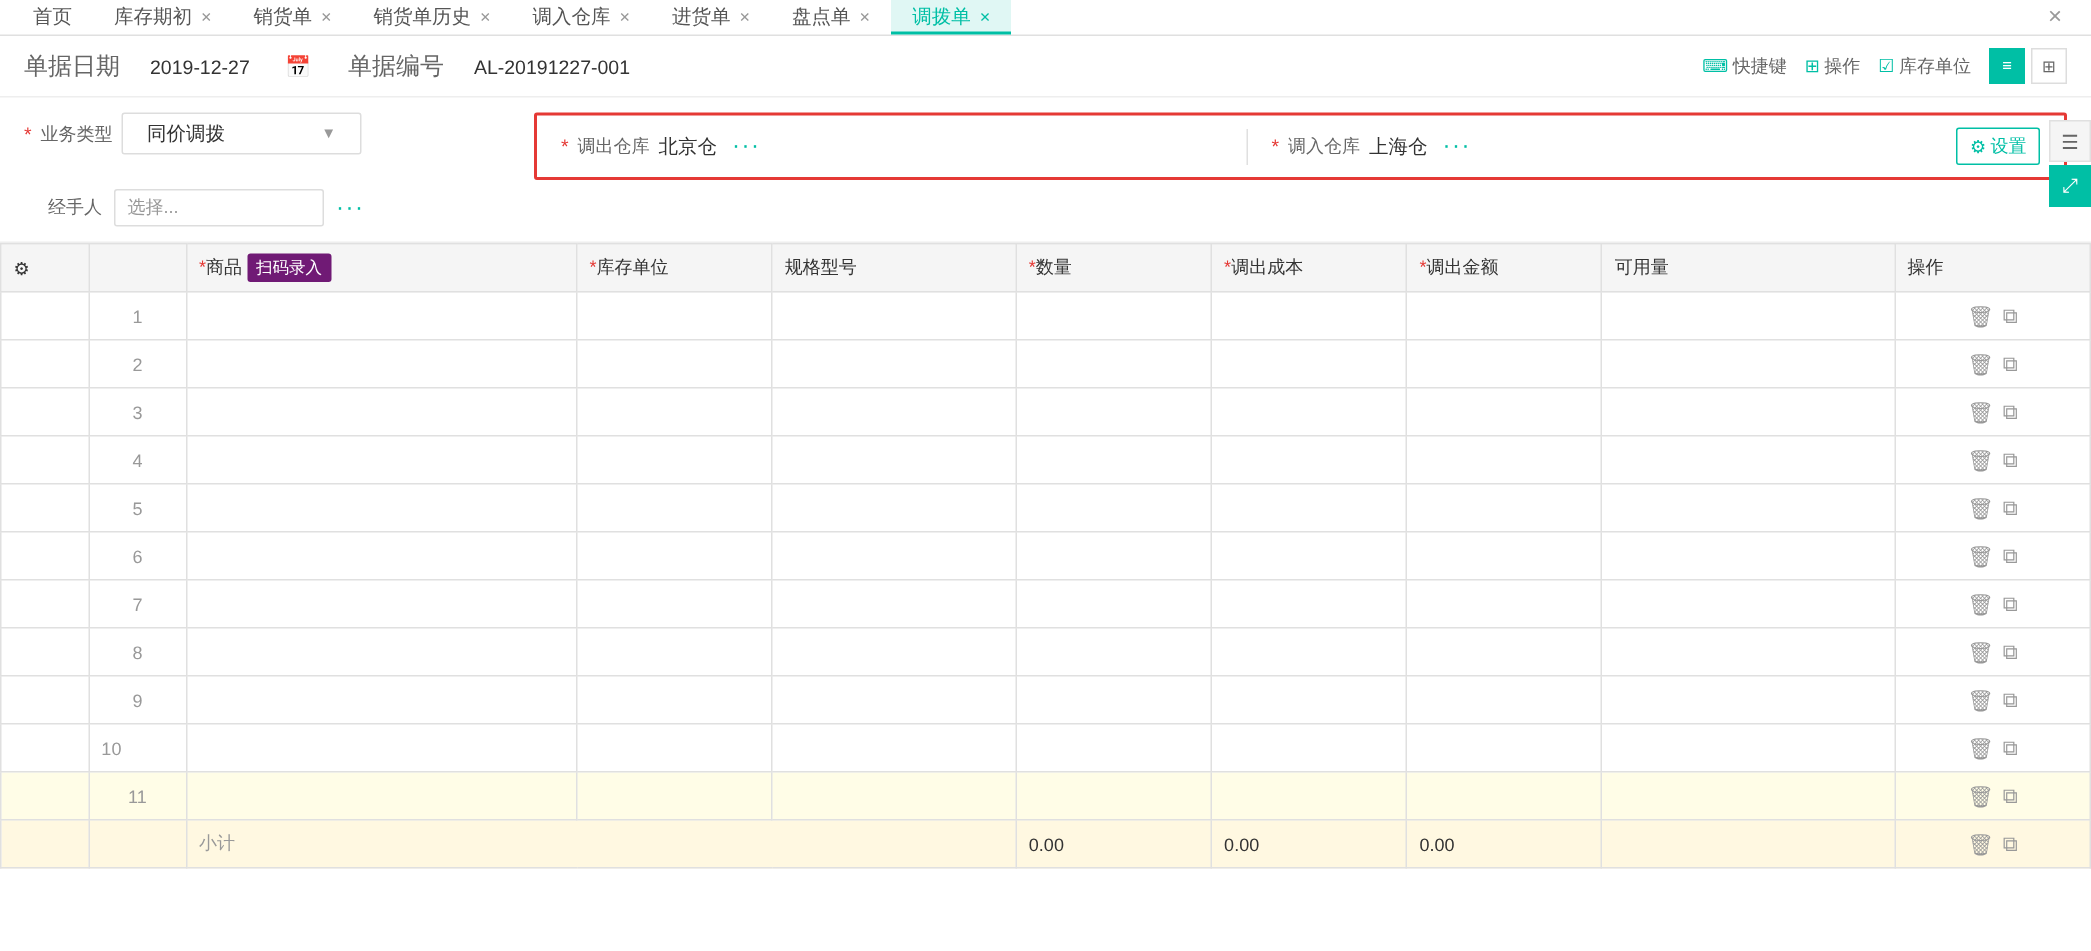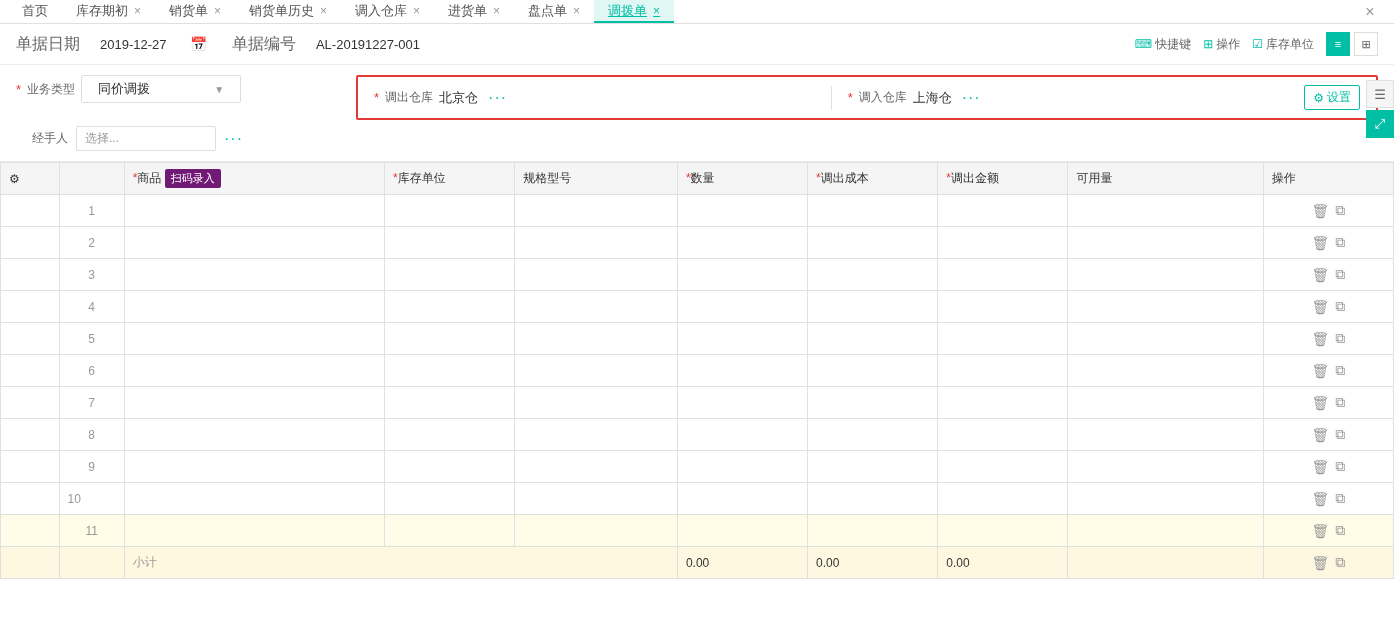--- a/index.html
+++ b/index.html
@@ -13,21 +13,20 @@
     }
     .tab-item {
       display: flex; align-items: center; height: 100%;
       padding: 0 14px; cursor: pointer; font-size: 13px;
       color: #555; border-bottom: 2px solid transparent;
       white-space: nowrap;
     }
     .tab-item.active {
       color: #00bfa5; border-bottom: 2px solid #00bfa5;
       background: #e0f7f4;
-      text-decoration: underline;
     }
     .tab-item .tab-close {
       margin-left: 6px; color: #999; font-size: 12px; cursor: pointer;
     }
     .tab-spacer { flex: 1; }
     .window-close {
       width: 32px; height: 32px; display: flex; align-items: center; justify-content: center;
       cursor: pointer; color: #999; font-size: 16px;
     }
 

